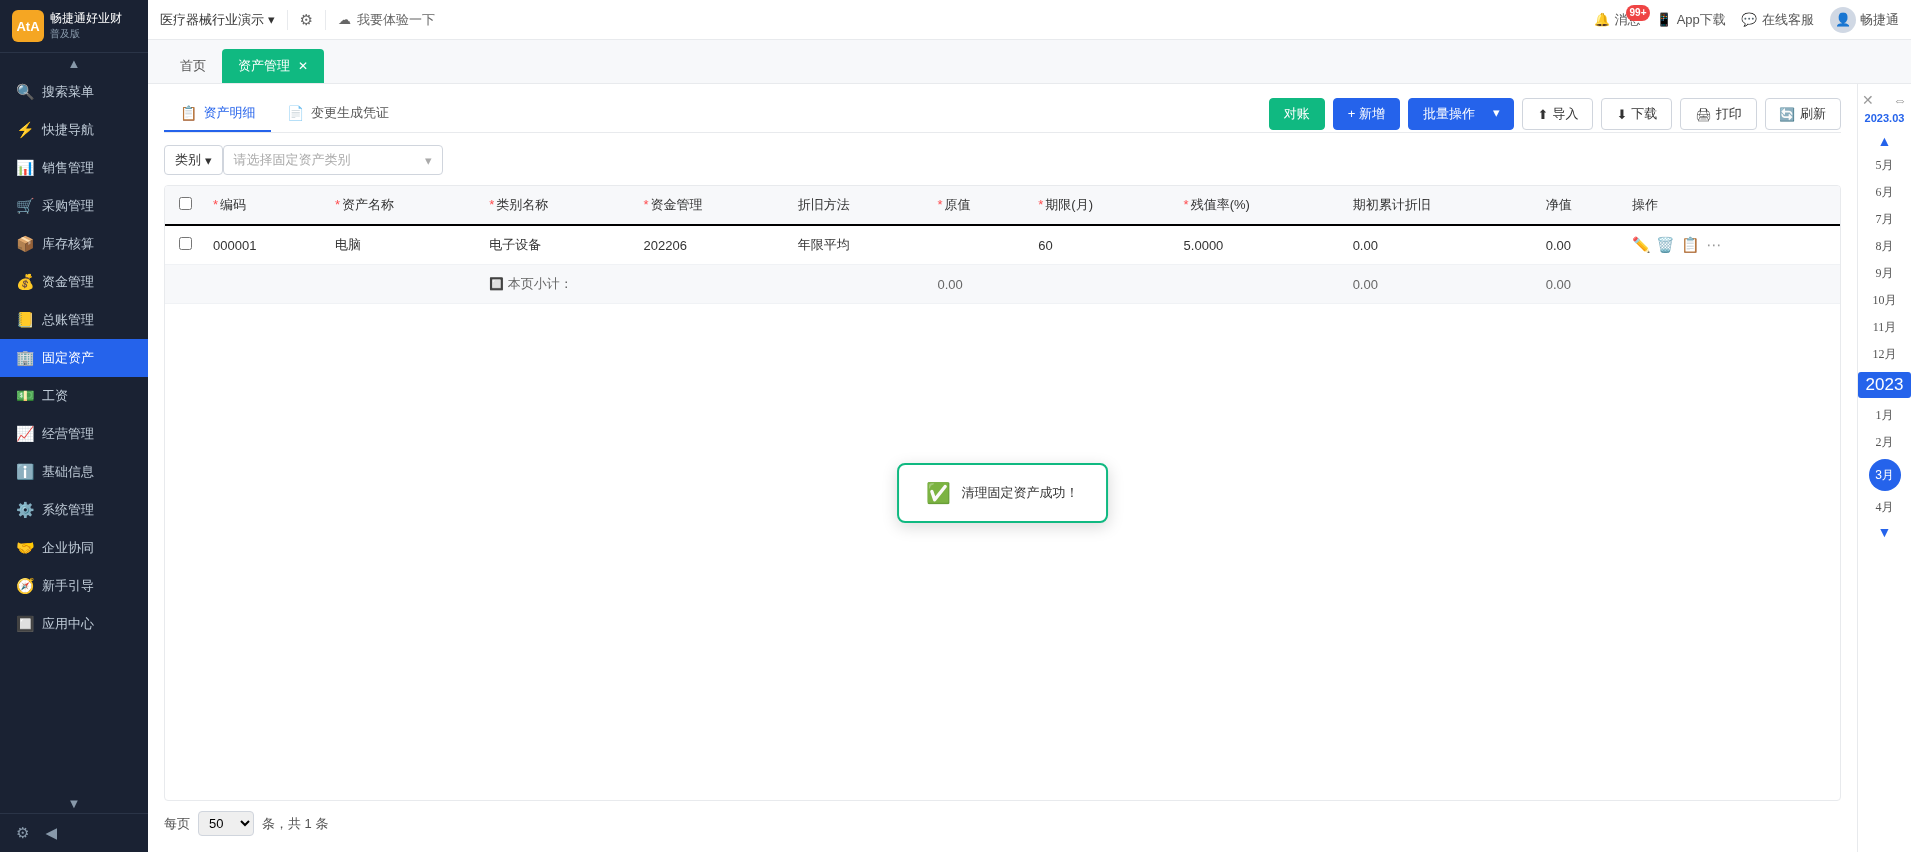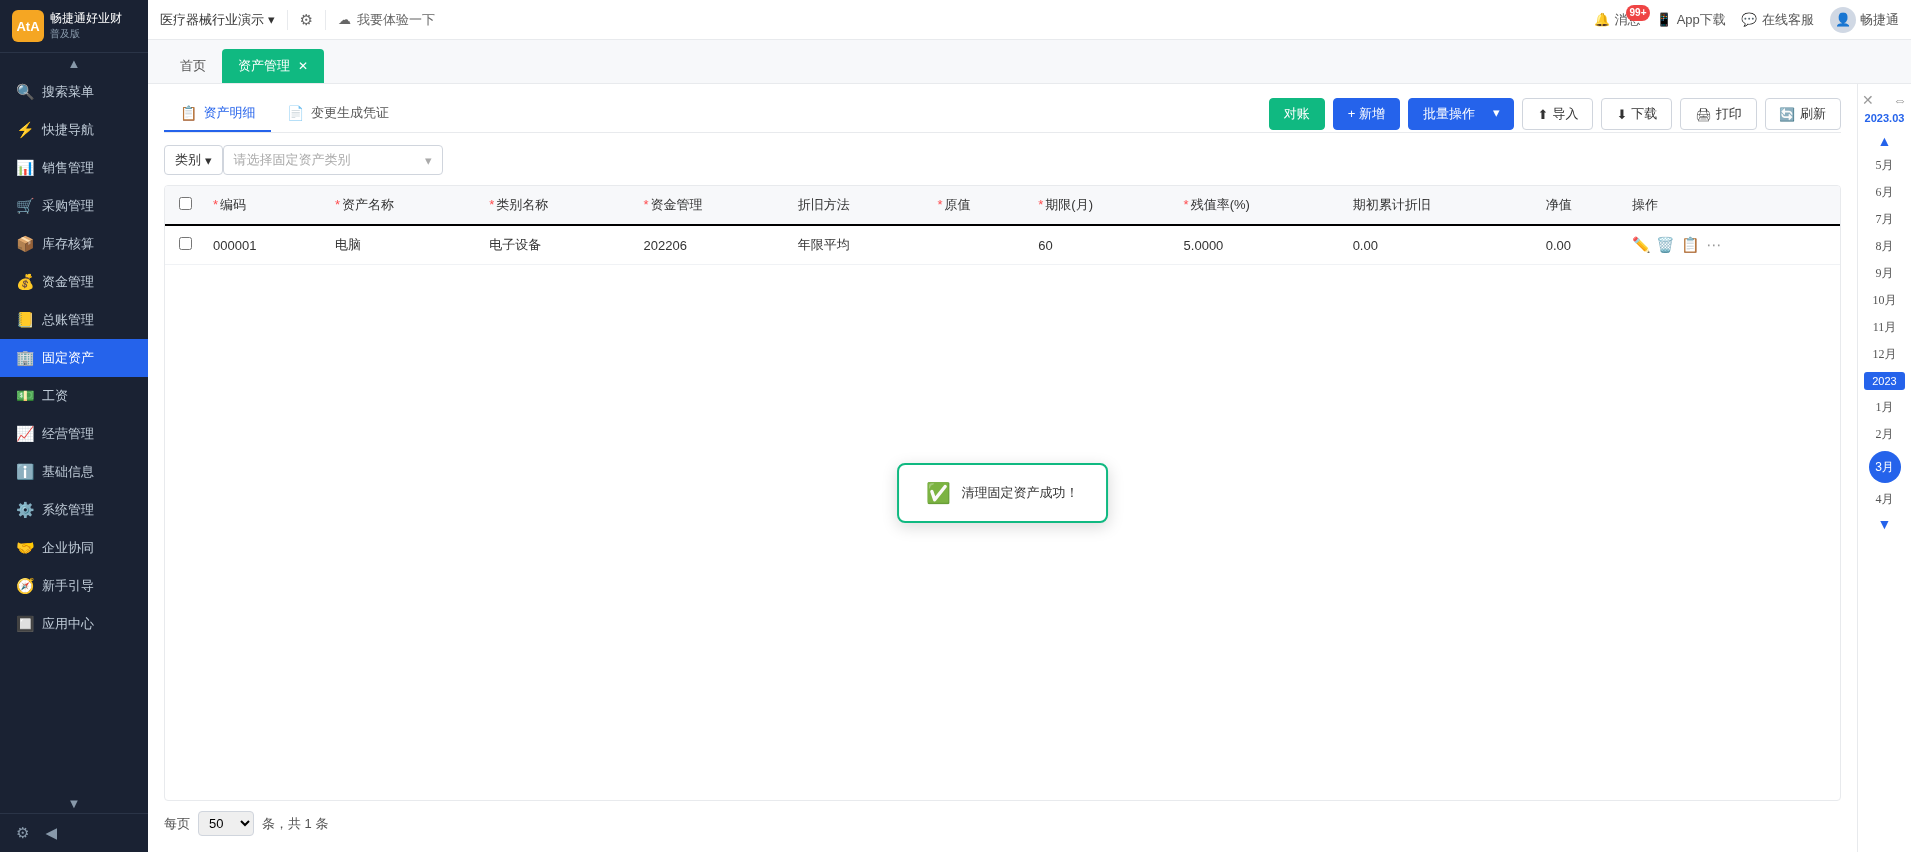--- a/index.html
+++ b/index.html
@@ -541,20 +541,35 @@
               <td><span>0.00</span></td>
               <td>
                 <div class="row-actions">
                   <span class="row-action" title="编辑">✏️</span>
                   <span class="row-action" title="删除">🗑️</span>
                   <span class="row-action" title="复制">📋</span>
                   <span class="row-action" title="更多">⋯</span>
                 </div>
               </td>
             </tr>
+            <tr class="subtotal-row">
+              <td></td>
+              <td></td>
+              <td></td>
+              <td colspan="3">
+                <span style="color:#2563eb;font-size:12px;">🔲</span>
+                <span>本页小计：</span>
+              </td>
+              <td><span>0.00</span></td>
+              <td></td>
+              <td></td>
+              <td><span>0.00</span></td>
+              <td><span>0.00</span></td>
+              <td></td>
+            </tr>
           </tbody>
         </table>
 
         <div class="success-toast">
           <span class="toast-check">✅</span>
           <span>清理固定资产成功！</span>
         </div>
       </div>
 
       <div class="pagination">
@@ -579,21 +594,21 @@
 
       <div class="cal-item">5月</div>
       <div class="cal-item">6月</div>
       <div class="cal-item">7月</div>
       <div class="cal-item">8月</div>
       <div class="cal-item">9月</div>
       <div class="cal-item">10月</div>
       <div class="cal-item">11月</div>
       <div class="cal-item">12月</div>
 
-      <div style="background:#2563eb;color:#fff;font-size:11px;padding:3px 8px;border-radius:3px;margin:4px 0;cursor:pointer;">2023</div>
+      <div style="background:#2563eb;color:#fff;font-size:17px;padding:3px 8px;border-radius:3px;margin:4px 0;cursor:pointer;">2023</div>
 
       <div class="cal-item">1月</div>
       <div class="cal-item">2月</div>
       <div style="background:#2563eb;color:#fff;border-radius:50%;width:32px;height:32px;display:flex;align-items:center;justify-content:center;font-size:12px;margin:3px auto;cursor:pointer;">3月</div>
       <div class="cal-item">4月</div>
 
       <div class="cal-down">▼</div>
     </div>
 
   </div>

